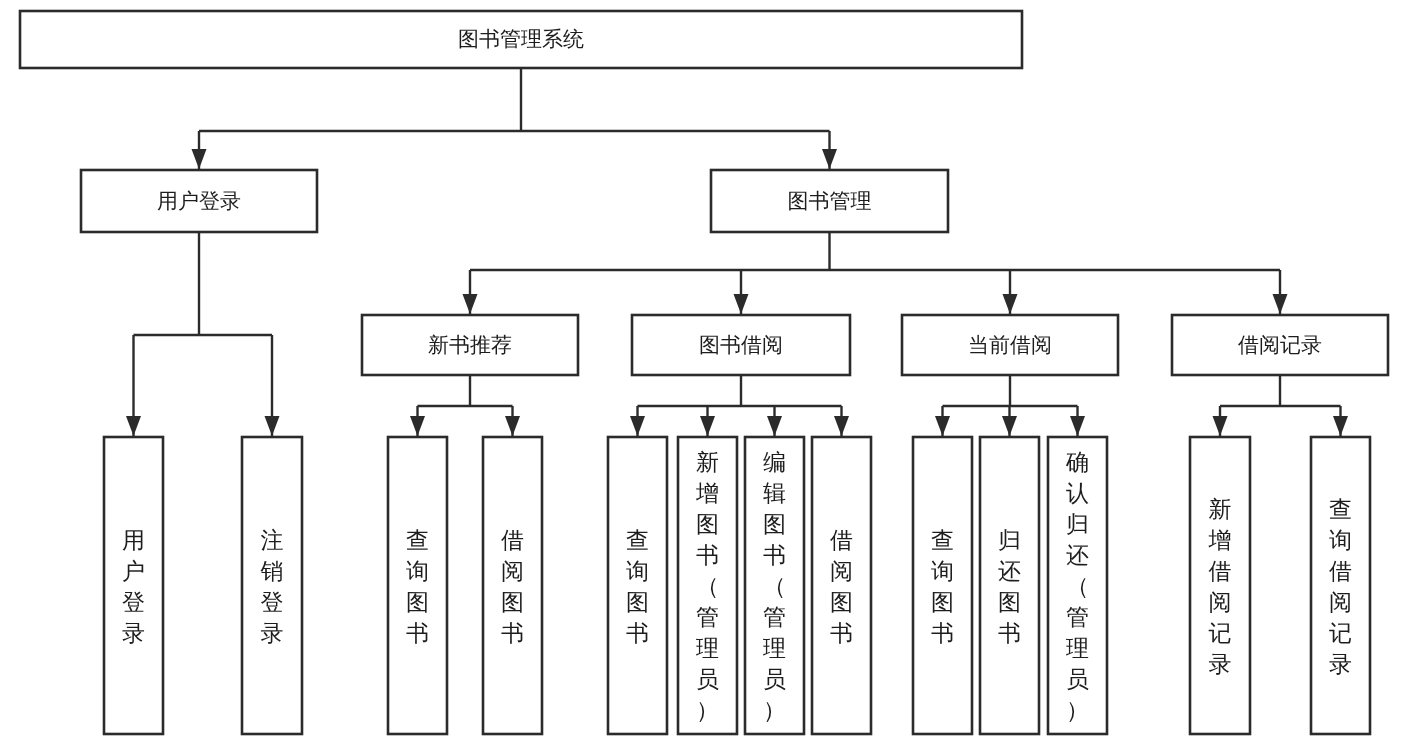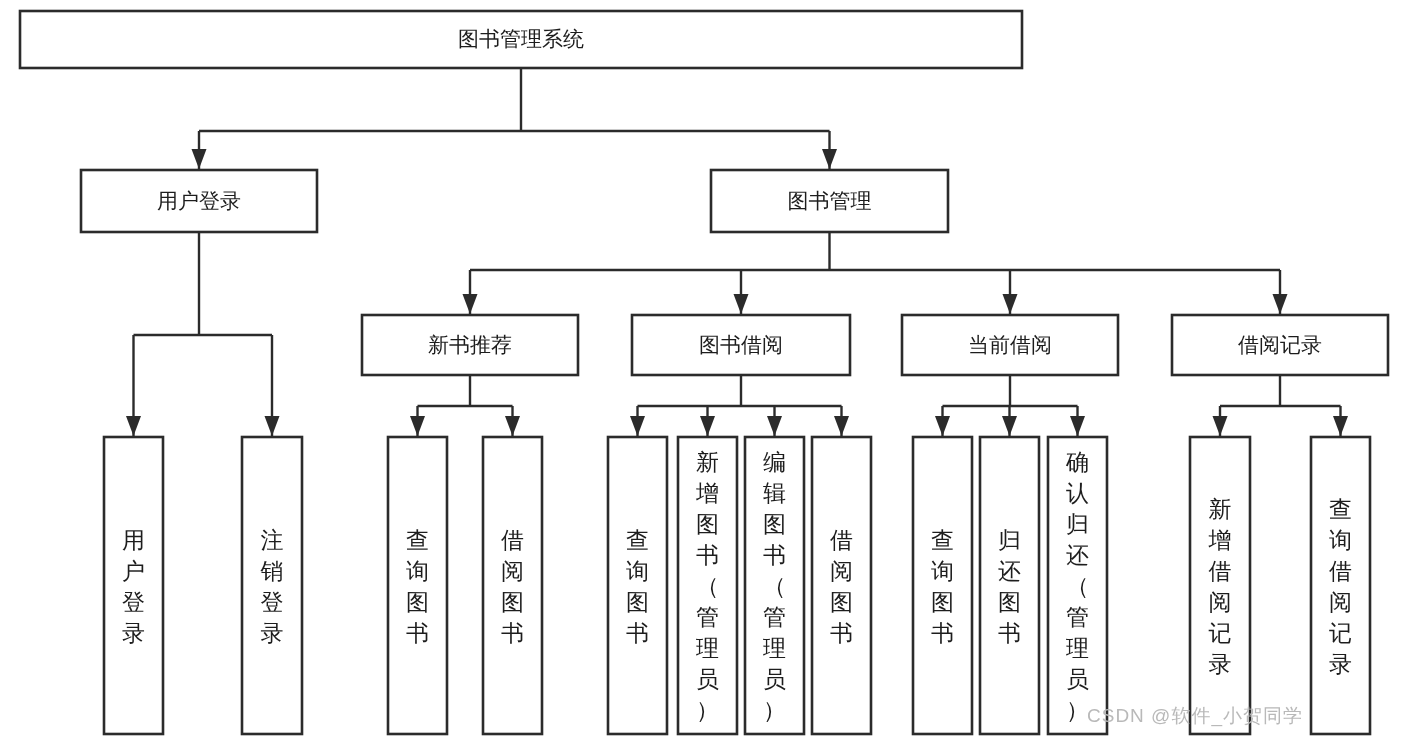--- a/index.html
+++ b/index.html
@@ -216,15 +216,14 @@
           <rect x="1190" y="437" width="60" height="297" class="node-box"></rect>
           <text x="1220" class="node-label-v"><tspan x="1220" y="516.68">新</tspan><tspan x="1220" y="547.68">增</tspan><tspan x="1220" y="578.68">借</tspan><tspan x="1220" y="609.68">阅</tspan><tspan x="1220" y="640.68">记</tspan><tspan x="1220" y="671.68">录</tspan></text>
         </g>
         <g>
           <rect x="1311" y="437" width="59" height="297" class="node-box"></rect>
           <text x="1340.5" class="node-label-v"><tspan x="1340.5" y="516.68">查</tspan><tspan x="1340.5" y="547.68">询</tspan><tspan x="1340.5" y="578.68">借</tspan><tspan x="1340.5" y="609.68">阅</tspan><tspan x="1340.5" y="640.68">记</tspan><tspan x="1340.5" y="671.68">录</tspan></text>
         </g>
       </g>
   </svg>
 
-  <div class="watermark-text" id="watermark-el" style="left: 1195px; top: 716px; transform: translate(-50%, -50%);">CSDN @软件_小贺同学</div>
 
 </div>
 
 </body></html>

